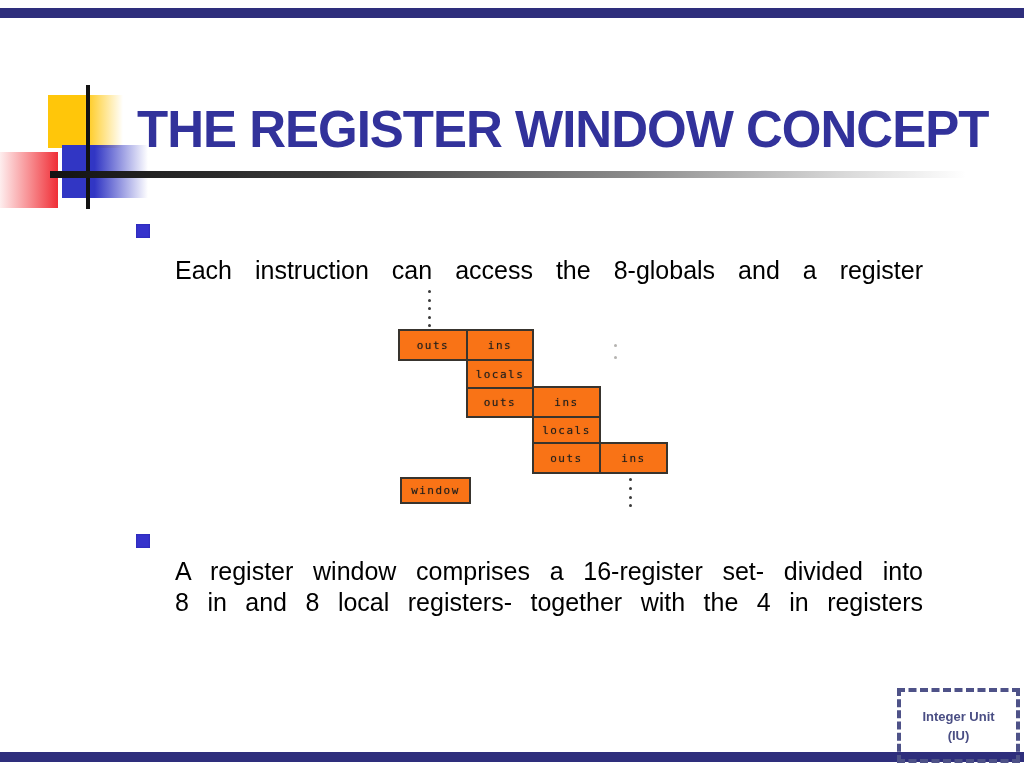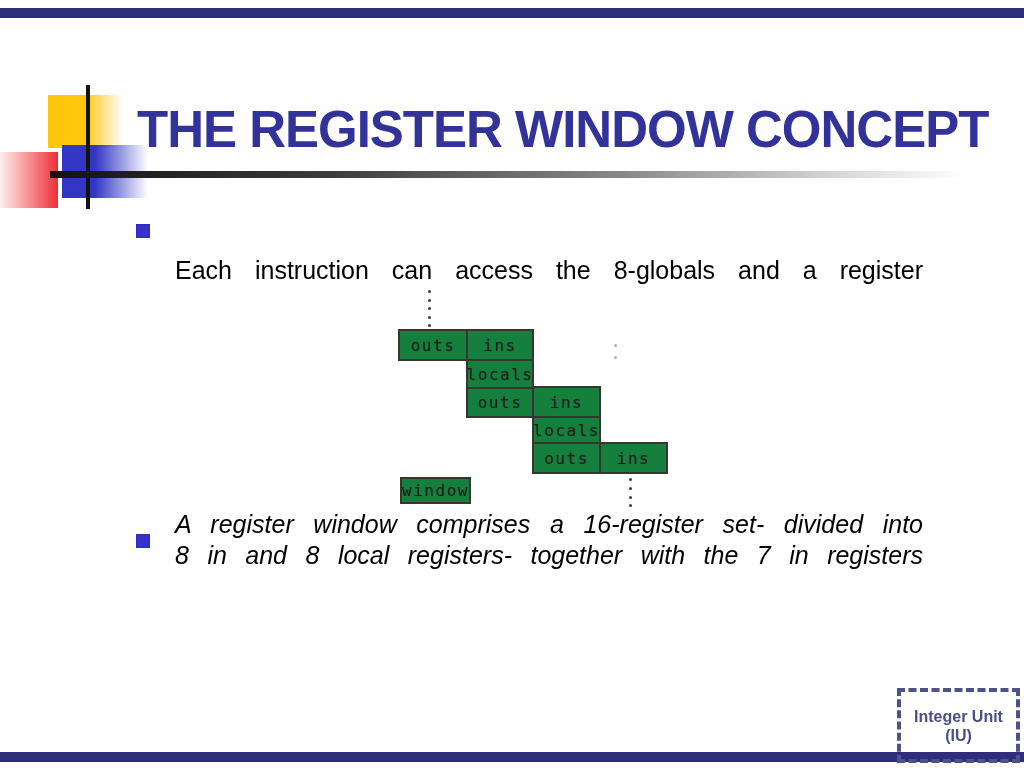--- a/index.html
+++ b/index.html
@@ -25,38 +25,38 @@
   .title{position:absolute;left:137px;top:100px;width:860px;z-index:3;
     font-size:51px;letter-spacing:-1px;color:#32329b;white-space:nowrap;font-weight:bold;}
 
   .bullet-marker{position:absolute;width:14px;height:14px;background:#3633cc;
     box-shadow:inset 0 0 2px #241fa0;}
   .bm1{left:136px;top:224px;}
   .bm2{left:136px;top:534px;}
 
   .btext{position:absolute;left:175px;width:748px;color:#000;font-size:25px;}
   .bt1{top:217px;line-height:31px;margin-top:38px;}
-  .bt2{top:509px;line-height:30.5px;font-style:italic;}
+  .bt2{top:556px;line-height:30.5px;}
   .line{width:100%;}
   .j{text-align:justify;text-align-last:justify;}
 
   
   .diagram{position:absolute;left:0;top:0;z-index:2;}
-  .db{position:absolute;box-sizing:border-box;border:2px solid #38342e;background:#15803d;
+  .db{position:absolute;box-sizing:border-box;border:2px solid #38342e;background:#f97316;
       display:flex;align-items:center;justify-content:center;
-      font-family:"DejaVu Sans Mono",monospace;font-size:16px;letter-spacing:1.5px;
+      font-family:"DejaVu Sans Mono",monospace;font-size:11px;letter-spacing:1.5px;
       color:#211f1c;text-shadow:0 0 1px rgba(40,35,30,.55);}
   .dot{position:absolute;width:3px;height:3px;border-radius:50%;background:#3a3a3a;}
   .fdot{position:absolute;width:3px;height:3px;border-radius:50%;background:#b5b3b0;}
 
   
   .iu-box{position:absolute;left:897px;top:688px;width:123px;height:75px;box-sizing:border-box;
     border:4px dashed #4e5288;z-index:5;display:flex;flex-direction:column;
     align-items:center;justify-content:center;color:#4a4e84;font-weight:bold;
-    font-size:16px;line-height:19px;text-align:center;background:transparent;}
+    font-size:13px;line-height:19px;text-align:center;background:transparent;}
 </style>
 </head>
 <body>
 
 <div class="slide">
 
   <div class="bar top"></div>
   <div class="bar bottom"></div>
 
   <div class="sq-yellow"></div>
@@ -113,21 +113,21 @@
 
     <span class="dot" style="left:629px;top:478px"></span>
     <span class="dot" style="left:629px;top:487px"></span>
     <span class="dot" style="left:629px;top:496px"></span>
     <span class="dot" style="left:629px;top:504px"></span>
   </div>
 
   <div class="bullet-marker bm2"></div>
   <div class="btext bt2">
     <div class="line j">A register window comprises a 16-register set- divided into</div>
-    <div class="line j">8 in and 8 local registers- together with the 7 in registers</div>
+    <div class="line j">8 in and 8 local registers- together with the 4 in registers</div>
   </div>
 
   <div class="iu-box">
     <div>Integer Unit</div>
     <div>(IU)</div>
   </div>
 
 </div>
 
 </body></html>

